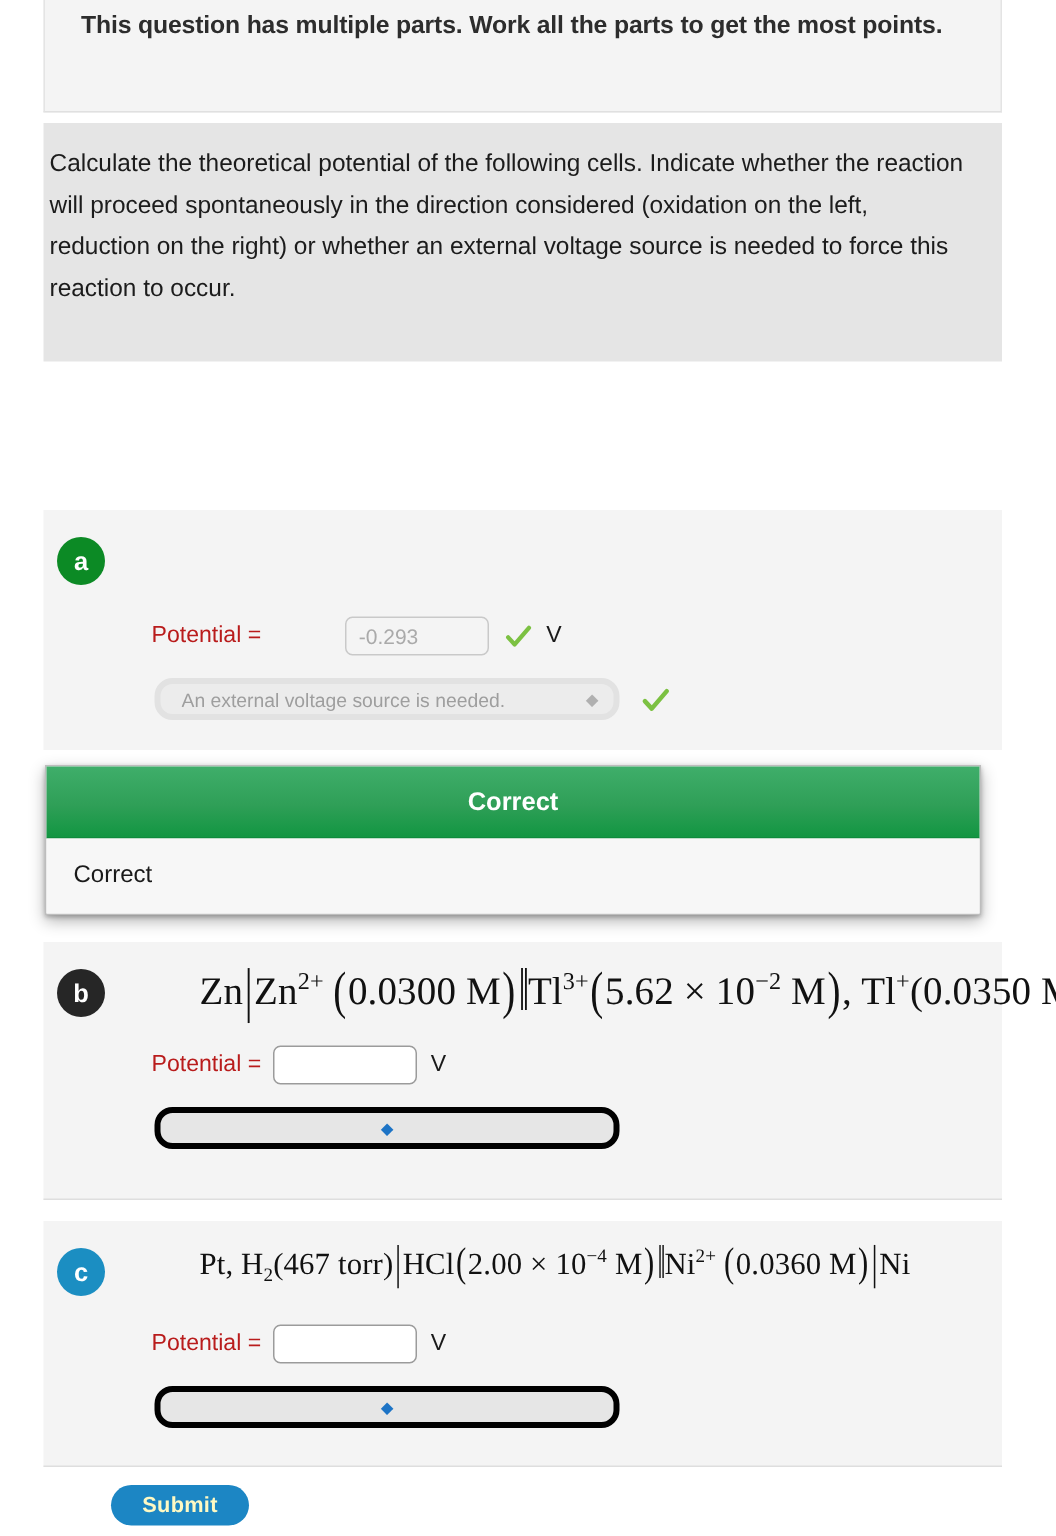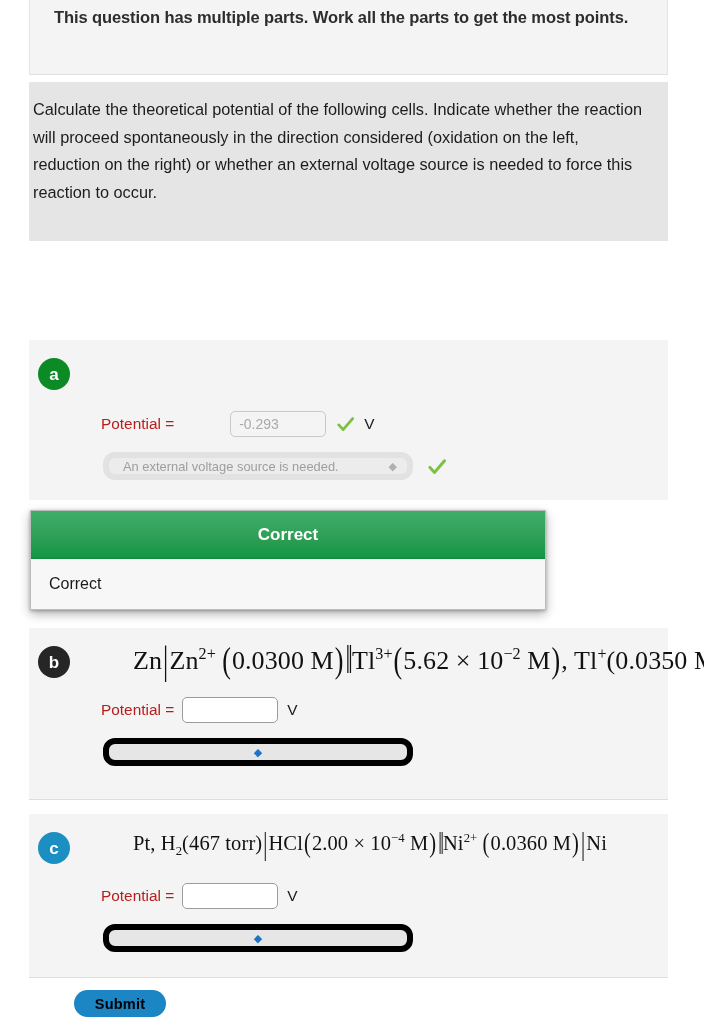--- a/index.html
+++ b/index.html
@@ -208,21 +208,21 @@
     left: 74px;
     display: flex;
     align-items: center;
   }
   .fake-select {
     width: 310px;
     height: 28px;
     box-sizing: border-box;
     border-radius: 12px;
     background: #e6e6e6;
-    border: 6px solid #000000;
+    border: 4px solid #000000;
     display: flex;
     align-items: center;
     padding: 0 10px 0 14px;
     position: relative;
   }
   .fake-select.disabled {
     background: #ececec;
     border-color: #e2e2e2;
   }
   .select-text {
@@ -245,21 +245,21 @@
     left: 50%;
     transform: translateX(-50%);
     margin-left: 0;
   }
 
   
   .feedback {
     position: absolute;
     left: 30px;
     top: 510px;
-    width: 516px;
+    width: 624px;
     box-sizing: border-box;
     border: 1px solid #bdbdbd;
     background: #ffffff;
     box-shadow: 0 4px 10px rgba(0,0,0,0.30), 0 1px 3px rgba(0,0,0,0.25);
   }
   .feedback-header {
     height: 47px;
     background: linear-gradient(to bottom, #3fae6a 0%, #2f9f57 55%, #129642 100%);
     color: #ffffff;
     font-size: 17px;
@@ -282,21 +282,21 @@
   
   .submit-btn {
     position: absolute;
     left: 74px;
     top: 990px;
     width: 92px;
     height: 27px;
     border: none;
     border-radius: 14px;
     background: #1c86c4;
-    color: #000000;
+    color: #fef9c3;
     font-family: "Liberation Sans", sans-serif;
     font-size: 14.5px;
     font-weight: bold;
     cursor: pointer;
     letter-spacing: 0.2px;
   }
 </style>
 </head>
 <body>
 

